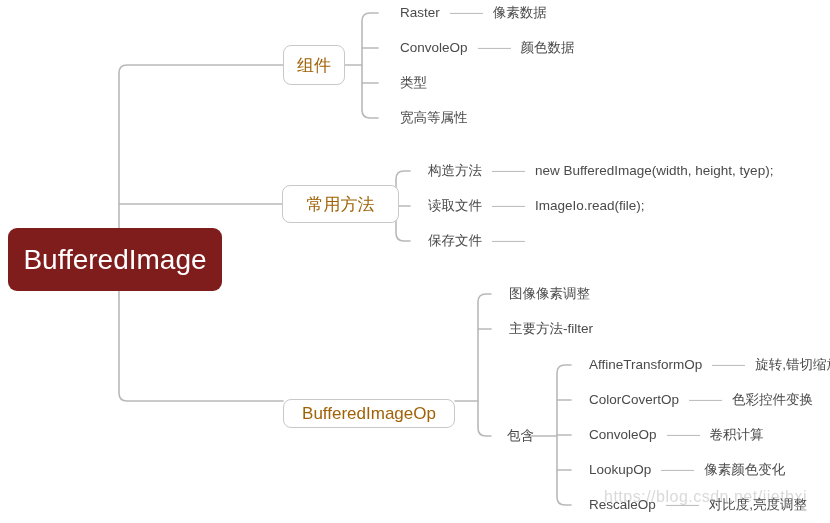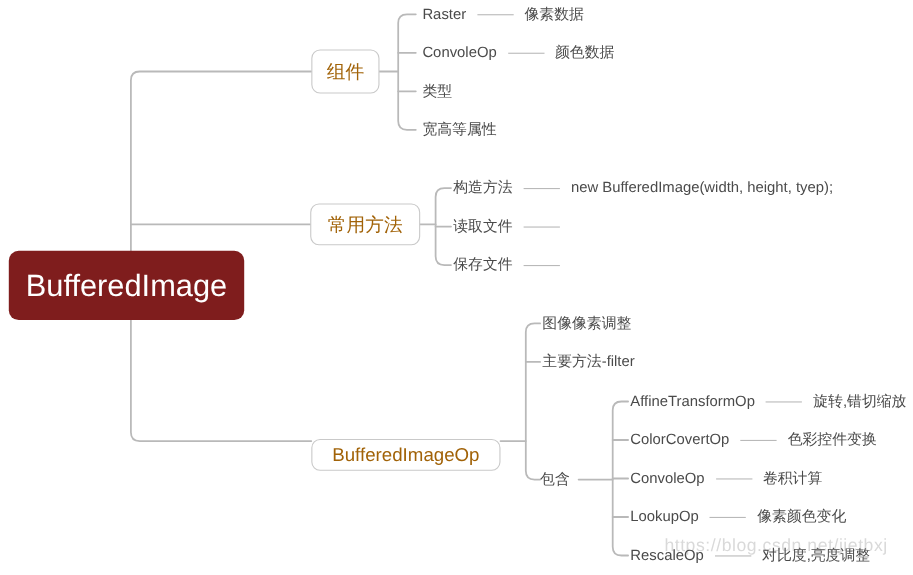--- a/index.html
+++ b/index.html
@@ -45,20 +45,21 @@
     box-sizing: border-box;
     cursor: default;
   }
   .row {
     position: absolute;
     display: flex; align-items: center;
     gap: 10px;
     transform: translateY(-50%);
     white-space: nowrap;
     z-index: 3;
+    margin-left: 16px;
   }
   .row .lbl, .row .desc {
     font-size: 13.5px;
     color: #4a4a4a;
     line-height: 1.2;
   }
   .dash {
     width: 33px; height: 0;
     border-top: 1.6px solid #b9b9b9;
     flex: 0 0 auto;
@@ -101,21 +102,21 @@
   <path d="M557 400 H571"></path>
   <path d="M557 435 H571"></path>
   <path d="M557 470 H571"></path>
 </svg>
 
 <div class="watermark">https://blog.csdn.net/jietbxj</div>
 
 <div class="root">BufferedImage</div>
 
 <div class="nodebox" style="left:283px;top:45px;width:62px;height:40px">组件</div>
-<div class="nodebox" style="left:282px;top:185px;width:100px;height:38px">常用方法</div>
+<div class="nodebox" style="left:282px;top:185px;width:117px;height:38px">常用方法</div>
 <div class="nodebox" style="left:283px;top:399px;width:172px;height:29px">BufferedImageOp</div>
 
 <div class="row" style="left:384px;top:13px">
   <span class="lbl">Raster</span>
   <span class="dash"></span>
   <span class="desc">像素数据</span>
 </div>
 <div class="row" style="left:384px;top:48px">
   <span class="lbl">ConvoleOp</span>
   <span class="dash"></span>
@@ -129,20 +130,21 @@
 </div>
 
 <div class="row" style="left:412px;top:171px">
   <span class="lbl">构造方法</span>
   <span class="dash"></span>
   <span class="desc">new BufferedImage(width, height, tyep);</span>
 </div>
 <div class="row" style="left:412px;top:206px">
   <span class="lbl">读取文件</span>
   <span class="dash"></span>
+  <span class="desc">ImageIo.read(file);</span>
 </div>
 <div class="row" style="left:412px;top:241px">
   <span class="lbl">保存文件</span>
   <span class="dash"></span>
 </div>
 
 <div class="row" style="left:493px;top:294px">
   <span class="lbl">图像像素调整</span>
 </div>
 <div class="row" style="left:493px;top:329px">

